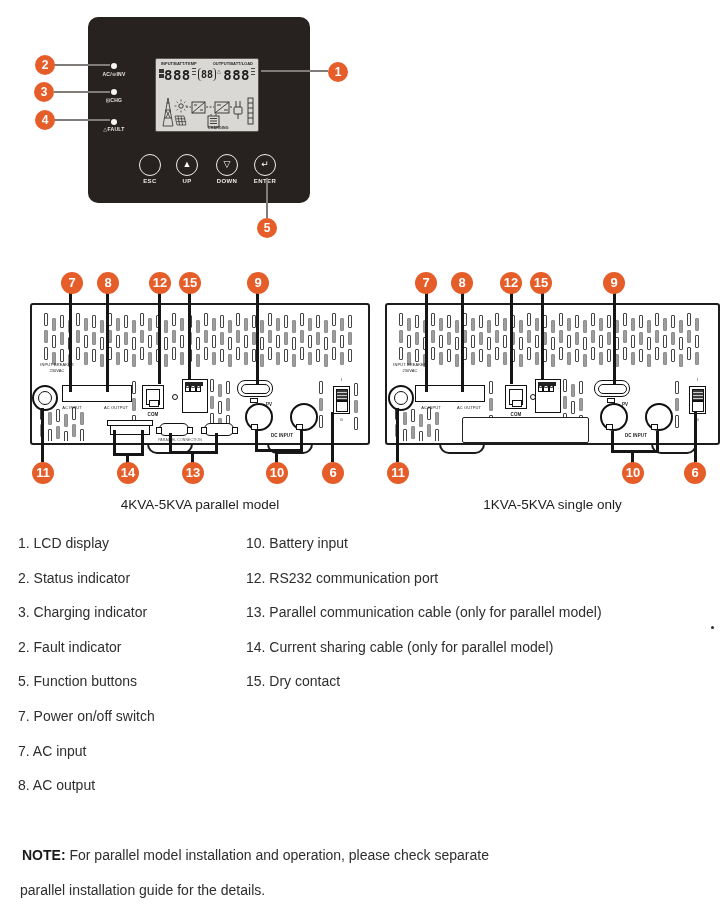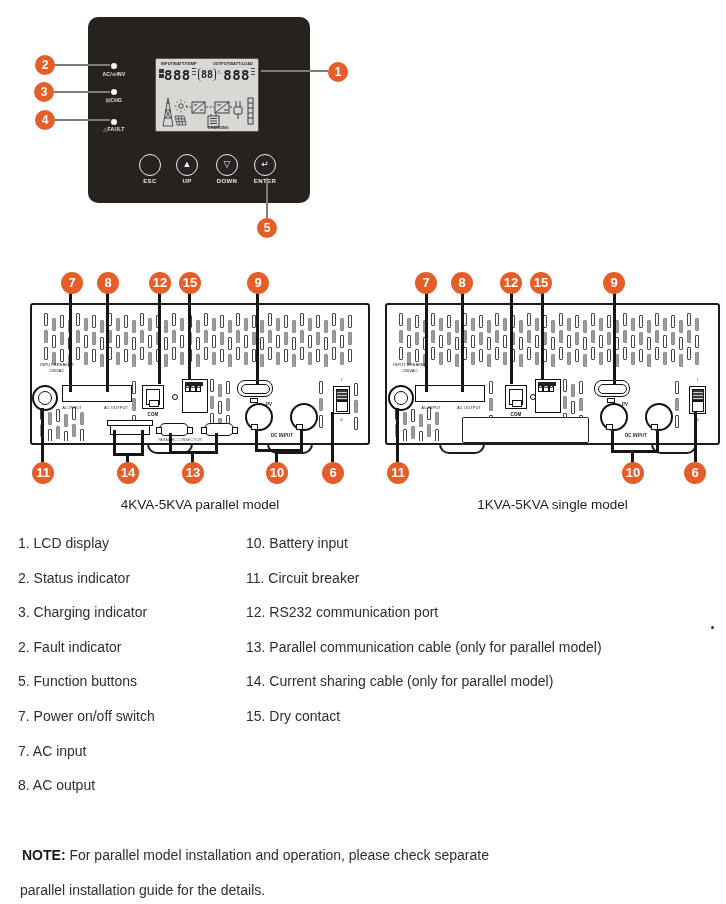--- a/index.html
+++ b/index.html
@@ -596,35 +596,34 @@
   <div class="lv" style="left:611px;top:431px;height:21px"></div>
   <div class="lv" style="left:656px;top:431px;height:21px"></div>
   <div class="lh" style="left:611px;top:450px;width:48px"></div>
   <div class="lv" style="left:631px;top:450px;height:13px"></div>
   <div class="lv" style="left:694px;top:412px;height:50px"></div>
   <div class="co" style="left:387px;top:462px">11</div>
   <div class="co" style="left:622px;top:462px">10</div>
   <div class="co" style="left:684px;top:462px">6</div>
 
   <div class="caption" style="left:30px;top:497px;width:340px">4KVA-5KVA parallel model</div>
-  <div class="caption" style="left:385px;top:497px;width:335px">1KVA-5KVA single model</div>
+  <div class="caption" style="left:385px;top:497px;width:335px">1KVA-5KVA single only</div>
 
   <div class="pcol" style="left:18px;top:534px">
     <div class="pitem">1. LCD display</div>
     <div class="pitem">2. Status indicator</div>
     <div class="pitem">3. Charging indicator</div>
     <div class="pitem">2. Fault indicator</div>
     <div class="pitem">5. Function buttons</div>
     <div class="pitem">7. Power on/off switch</div>
     <div class="pitem">7. AC input</div>
     <div class="pitem">8. AC output</div>
   </div>
   <div class="pcol" style="left:246px;top:534px">
     <div class="pitem">10. Battery input</div>
-    <div class="pitem">11. Circuit breaker</div>
     <div class="pitem">12. RS232 communication port</div>
     <div class="pitem">13. Parallel communication cable (only for parallel model)</div>
     <div class="pitem">14. Current sharing cable (only for parallel model)</div>
     <div class="pitem">15. Dry contact</div>
   </div>
   <div style="left:711px;top:626px;width:3px;height:3px;background:#2e2e2e;border-radius:50%"></div>
 
   <div class="noteline" style="left:20px;top:882px">parallel installation guide for the details.</div>
   <div class="noteline" style="left:22px;top:847px"><b>NOTE:</b><span> For parallel model installation and operation, please check separate</span></div>
 

